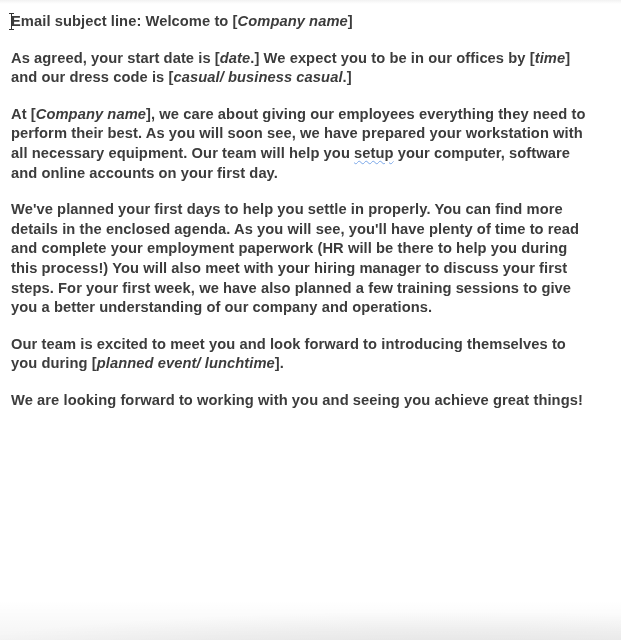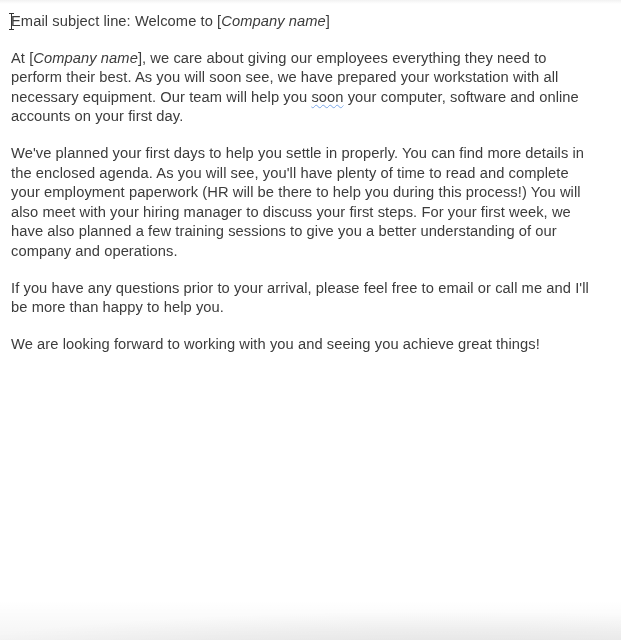--- a/index.html
+++ b/index.html
@@ -53,20 +53,21 @@
     width: 583px;
   }
 
   p.para {
     margin: 0 0 17px 0;
     font-size: 14.7px;
     line-height: 19.6px;
     letter-spacing: 0.005em;
     color: #3c3c3c;
     white-space: normal;
+    font-weight: bold;
   }
   p.para:last-child { margin-bottom: 0; }
 
   .tight { margin-bottom: 0; }
 
   em.ph {
     font-style: italic;
   }
 
   
@@ -101,20 +102,21 @@
 </style>
 </head>
 <body>
 
 <div class="top-edge-strip"></div>
 
 <div class="page">
   <div class="caret"></div>
   <div class="doc-body" id="doc-body">
       <p class="para"><span>Email subject line: Welcome to [</span><em class="ph">Company name</em><span>]</span></p>
-      <p class="para tight"><span>At [</span><em class="ph">Company name</em><span>], we care about giving our employees everything they need to perform their best. As you will soon see, we have prepared your workstation with all necessary equipment. Our team will help you </span><span class="spellcheck">soon</span><span> your computer, software and online accounts on your first day.</span></p>
+      <p class="para tight"><span>As agreed, your start date is [</span><em class="ph">date</em><span>.] We expect you to be in our offices by [</span><em class="ph">time</em><span>] and our dress code is [</span><em class="ph">casual/ business casual</em><span>.]</span></p>
+      <p class="para tight"><span>At [</span><em class="ph">Company name</em><span>], we care about giving our employees everything they need to perform their best. As you will soon see, we have prepared your workstation with all necessary equipment. Our team will help you </span><span class="spellcheck">setup</span><span> your computer, software and online accounts on your first day.</span></p>
       <p class="para"><span>We've planned your first days to help you settle in properly. You can find more details in the enclosed agenda. As you will see, you'll have plenty of time to read and complete your employment paperwork (HR will be there to help you during this process!) You will also meet with your hiring manager to discuss your first steps. For your first week, we have also planned a few training sessions to give you a better understanding of our company and operations.</span></p>
-      <p class="para"><span>If you have any questions prior to your arrival, please feel free to email or call me and I'll be more than happy to help you.</span></p>
+      <p class="para"><span>Our team is excited to meet you and look forward to introducing themselves to you during [</span><em class="ph">planned event/ lunchtime</em><span>].</span></p>
       <p class="para"><span>We are looking forward to working with you and seeing you achieve great things!</span></p>
     </div>
 </div>
 
 <div class="bottom-shade"></div>
 
 </body></html>

